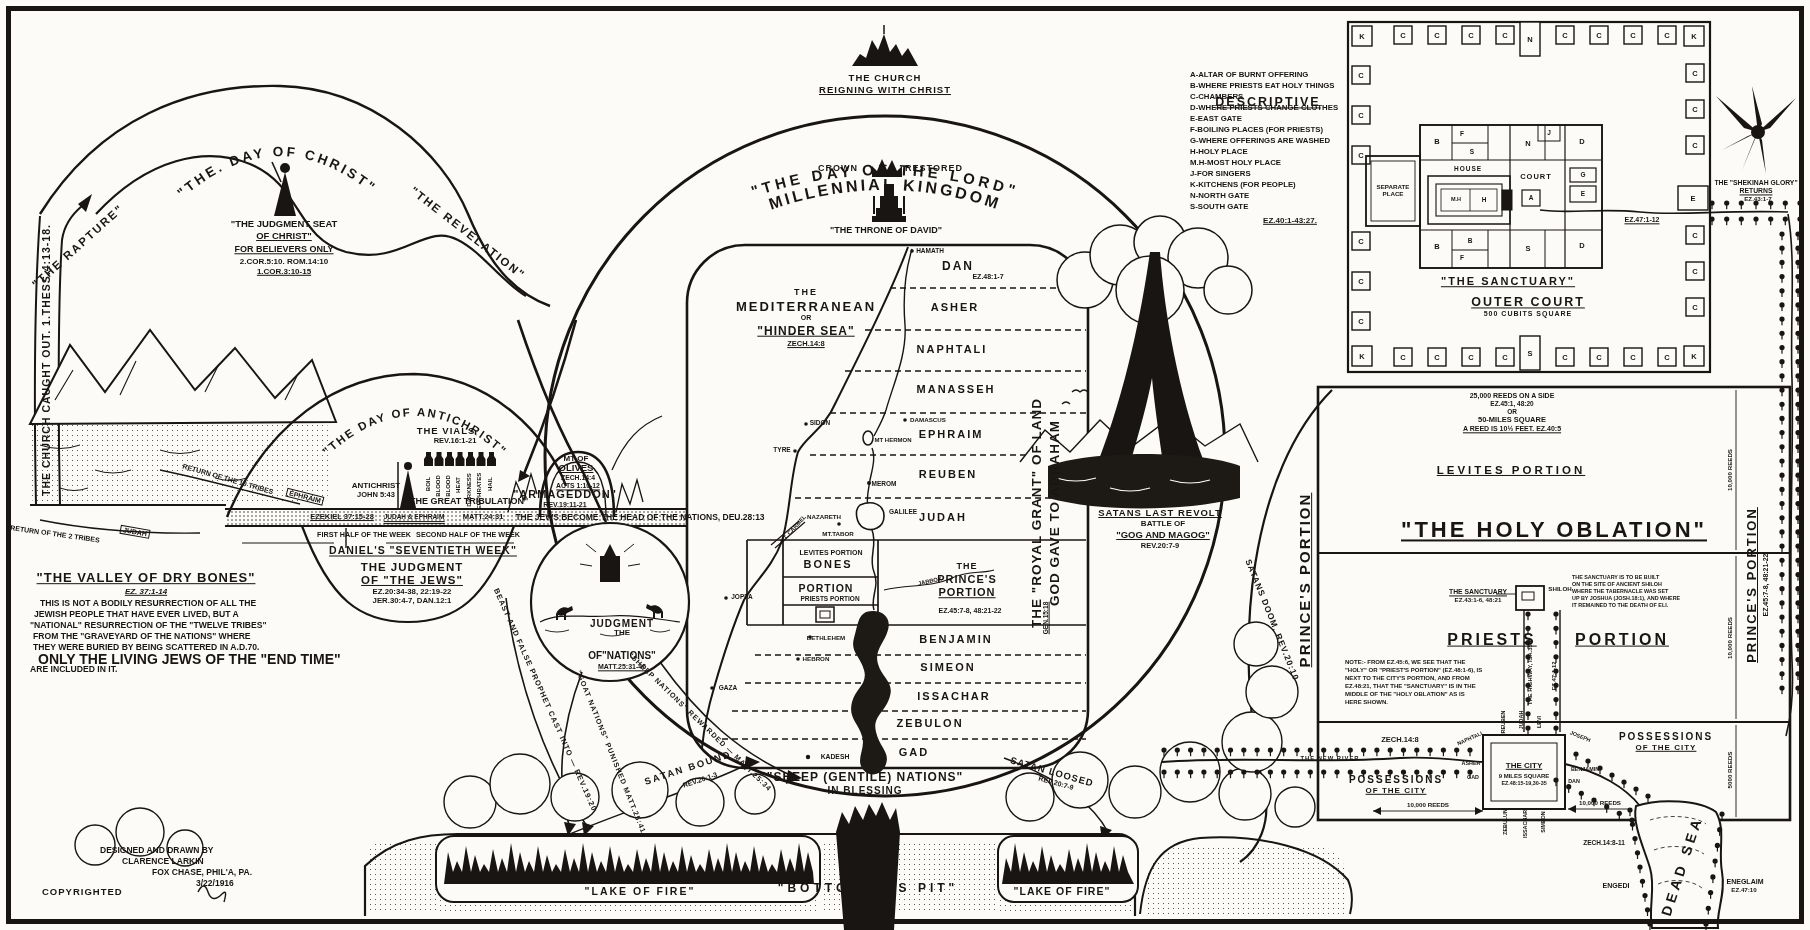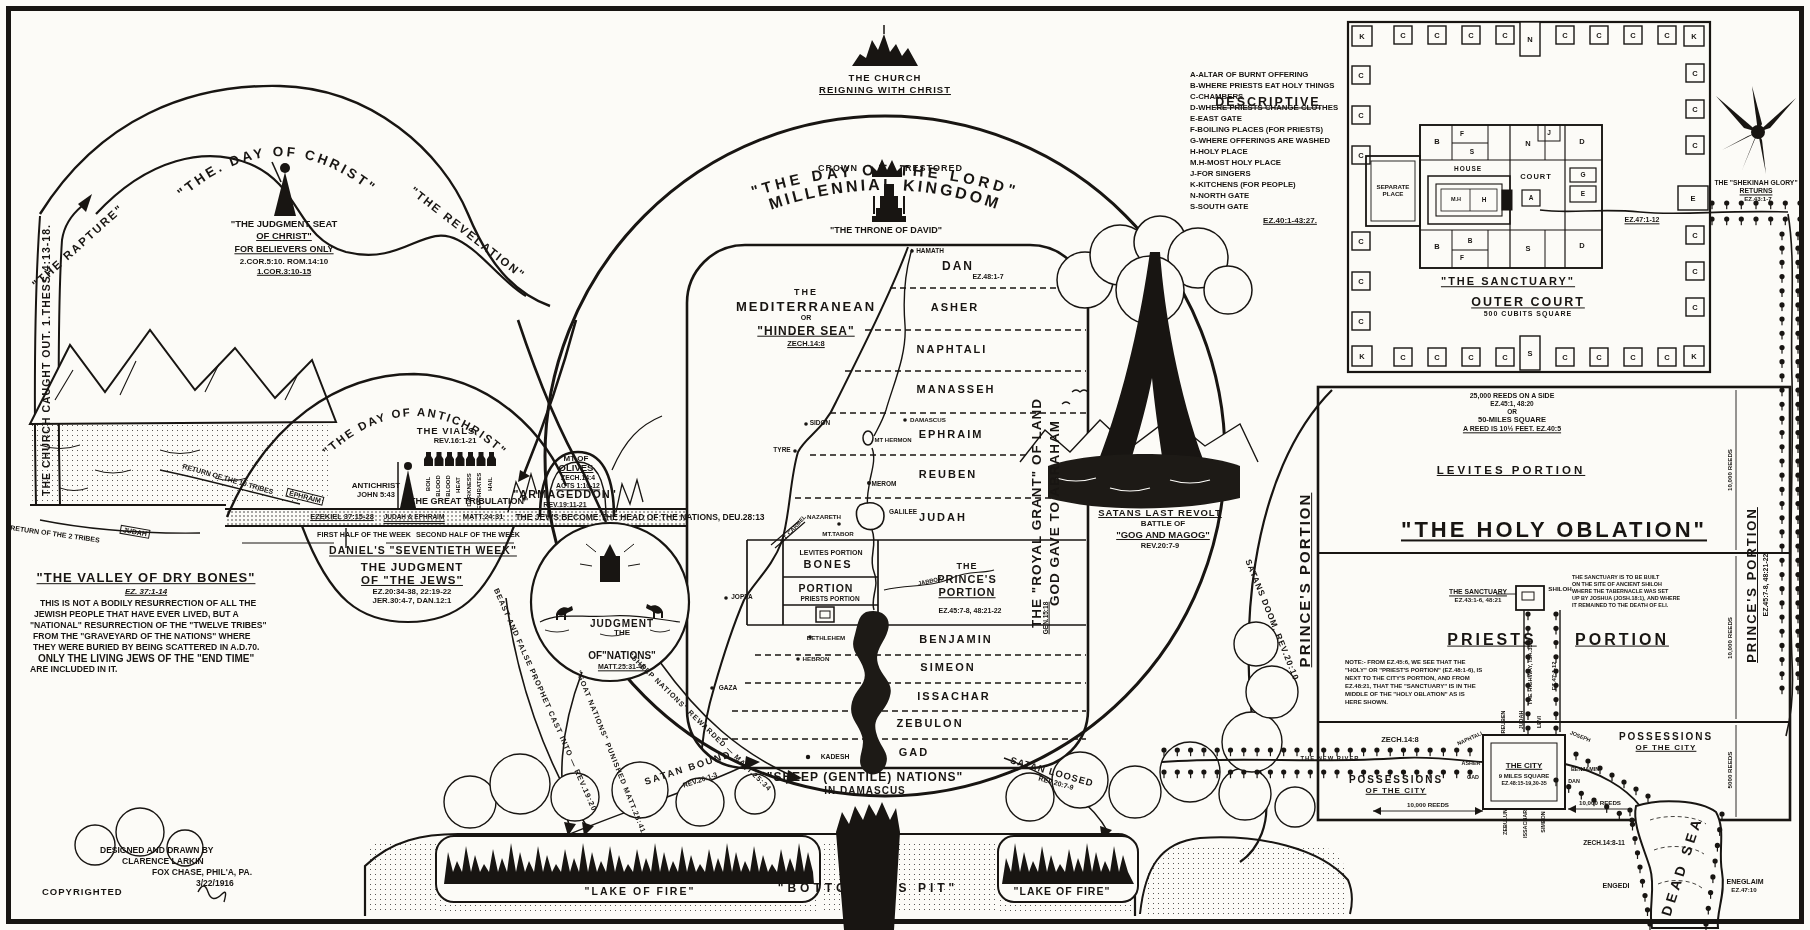--- a/index.html
+++ b/index.html
@@ -607,21 +607,21 @@
 <div class="t" style="left:55px;top:534px;font-size:7px;transform:translate(-50%,-50%) rotate(8deg);">RETURN OF THE 2 TRIBES</div>
 <div class="t" style="left:135px;top:532px;font-size:7px;transform:translate(-50%,-50%) rotate(10deg);border:1px solid #181512;padding:0 2px;">JUDAH</div>
 
 <div class="t u" style="left:146px;top:578px;font-size:13px;letter-spacing:1px;">"THE VALLEY OF DRY BONES"</div>
 <div class="t u" style="left:146px;top:592px;font-size:8px;font-style:italic;">EZ. 37:1-14</div>
 <div class="t tl" style="left:40px;top:604px;font-size:8.6px;">THIS IS NOT A BODILY RESURRECTION OF ALL THE</div>
 <div class="t tl" style="left:34px;top:615px;font-size:8.6px;">JEWISH PEOPLE THAT HAVE EVER LIVED, BUT A</div>
 <div class="t tl" style="left:30px;top:626px;font-size:8.6px;">"NATIONAL" RESURRECTION OF THE "TWELVE TRIBES"</div>
 <div class="t tl" style="left:33px;top:637px;font-size:8.6px;">FROM THE "GRAVEYARD OF THE NATIONS" WHERE</div>
 <div class="t tl" style="left:33px;top:648px;font-size:8.6px;">THEY WERE BURIED BY BEING SCATTERED IN A.D.70.</div>
-<div class="t tl" style="left:38px;top:659px;font-size:10px;">ONLY THE LIVING JEWS OF THE "END TIME"</div>
+<div class="t tl" style="left:38px;top:659px;font-size:14px;">ONLY THE LIVING JEWS OF THE "END TIME"</div>
 <div class="t tl" style="left:30px;top:670px;font-size:8.6px;">ARE INCLUDED IN IT.</div>
 
 <div class="t tl" style="left:100px;top:850px;font-size:8.5px;">DESIGNED AND DRAWN BY</div>
 <div class="t tl" style="left:122px;top:861px;font-size:8.5px;">CLARENCE LARKIN</div>
 <div class="t tl" style="left:152px;top:872px;font-size:8.5px;">FOX CHASE, PHIL'A, PA.</div>
 <div class="t tl" style="left:196px;top:883px;font-size:8.5px;">3/22/1916</div>
 <div class="t tl" style="left:42px;top:892px;font-size:9.5px;letter-spacing:1px;">COPYRIGHTED</div>
 
 <div class="t" style="left:446px;top:431px;font-size:9.5px;letter-spacing:1px;">THE VIALS</div>
 <div class="t" style="left:455px;top:441px;font-size:7.5px;">REV.16:1-21</div>
@@ -717,21 +717,21 @@
 <div class="t" style="left:967px;top:567px;font-size:9px;letter-spacing:1px;">THE</div>
 <div class="t" style="left:967px;top:580px;font-size:11px;letter-spacing:1px;">PRINCE'S</div>
 <div class="t u" style="left:967px;top:593px;font-size:11px;letter-spacing:1px;">PORTION</div>
 <div class="t" style="left:970px;top:611px;font-size:7px;">EZ.45:7-8, 48:21-22</div>
 <div class="t" style="left:1046px;top:513px;font-size:13.5px;transform:translate(-50%,-50%) rotate(-90deg);letter-spacing:1px;text-align:center;line-height:1.35;">
   <span style="display:block;">THE "ROYAL GRANT" OF LAND</span>
   <span style="display:block;">GOD GAVE TO ABRAHAM</span>
 </div>
 <div class="t u" style="left:1046px;top:618px;font-size:6.5px;transform:translate(-50%,-50%) rotate(-90deg);">GEN.15:18</div>
 <div class="t" style="left:865px;top:777px;font-size:12px;letter-spacing:1px;">"SHEEP (GENTILE) NATIONS"</div>
-<div class="t" style="left:865px;top:791px;font-size:10px;letter-spacing:1px;">IN DAMASCUS</div>
+<div class="t" style="left:865px;top:791px;font-size:10px;letter-spacing:1px;">IN BLESSING</div>
 
 <div class="t u" style="left:1160px;top:513px;font-size:9.5px;letter-spacing:1px;">SATANS LAST REVOLT</div>
 <div class="t" style="left:1163px;top:524px;font-size:8px;">BATTLE OF</div>
 <div class="t u" style="left:1163px;top:535px;font-size:9.5px;">"GOG AND MAGOG"</div>
 <div class="t" style="left:1160px;top:546px;font-size:7.5px;">REV.20:7-9</div>
 
 <div class="t" style="left:640px;top:892px;font-size:10.5px;letter-spacing:2px;">"LAKE OF FIRE"</div>
 <div class="t" style="left:868px;top:888px;font-size:12px;letter-spacing:4px;z-index:2;">"BOTTOMLESS PIT"</div>
 <div class="t" style="left:1062px;top:892px;font-size:10.5px;letter-spacing:1px;">"LAKE OF FIRE"</div>
 

